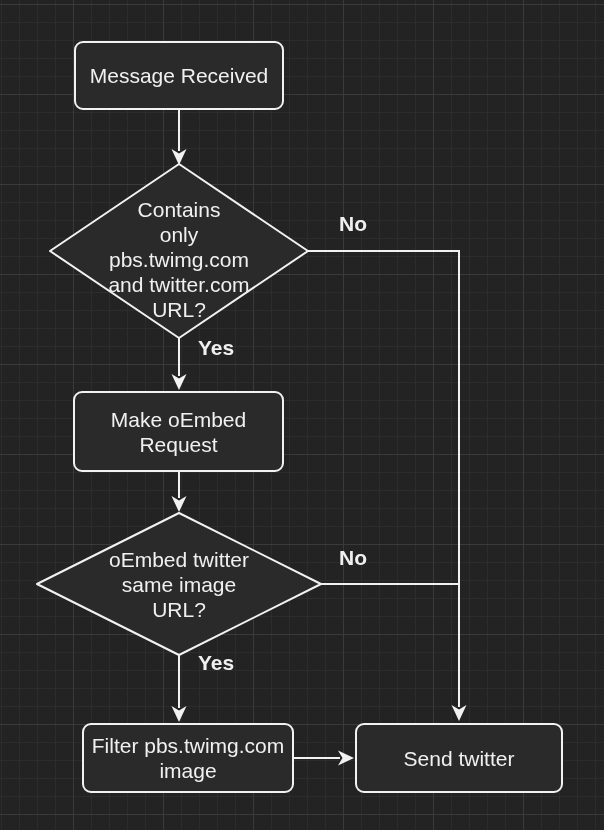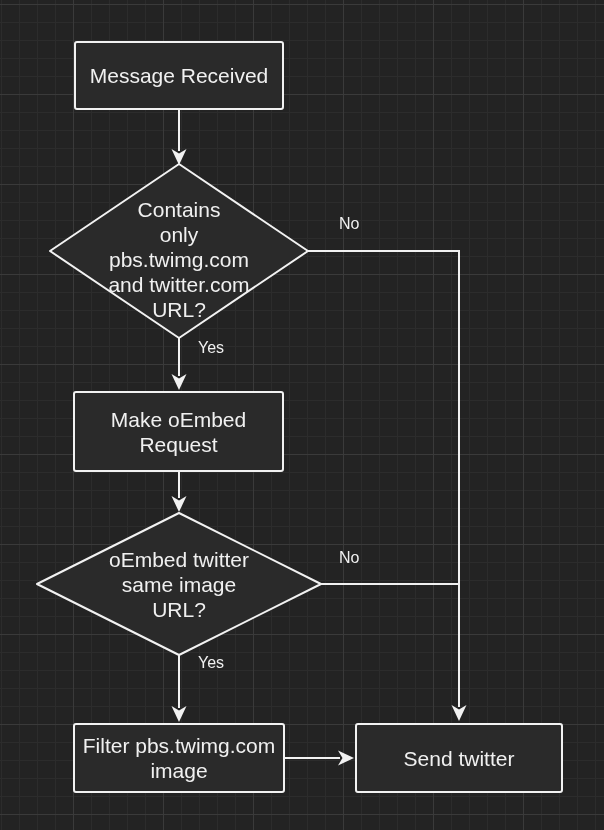--- a/index.html
+++ b/index.html
@@ -30,42 +30,43 @@
     background-position:-17px 4px, -17px 4px, -17px 4px, -17px 4px;
   }
   svg.flow{position:absolute;left:0;top:0;width:604px;height:830px;display:block;}
   .edge path{stroke:var(--stroke);stroke-width:2;fill:none;}
   .edge polygon{fill:var(--stroke);stroke:none;}
   .node-diamond{fill:var(--node-fill);stroke:var(--stroke);stroke-width:2;stroke-linejoin:round;}
   .node{
     position:absolute;
     background:var(--node-fill);
     border:2px solid var(--stroke);
-    border-radius:3px;
+    border-radius:9px;
     display:flex;align-items:center;justify-content:center;
     text-align:center;
   }
   .node-label,.diamond-label{
     white-space:pre-line;
     font-size:21px;
     line-height:25px;
     color:var(--text);
     text-align:center;
   }
   .diamond-overlay{
     position:absolute;
     display:flex;align-items:center;justify-content:center;
     pointer-events:none;
     text-align:center;
   }
   .edge-label{
     position:absolute;
-    font-size:16px;
+    font-size:21px;
     line-height:22px;
     color:var(--text);
+    font-weight:bold;
   }
 </style>
 </head>
 <body>
 
 <div class="canvas">
 
   <svg class="flow" viewBox="0 0 604 830" xmlns="http://www.w3.org/2000/svg">
 
     <polygon class="node-diamond" points="179,164 308,251 179,338 50,251"></polygon>
@@ -108,21 +109,21 @@
 
   <div class="node" style="left:74px;top:41px;width:210px;height:69px;">
     <span class="node-label">Message Received</span>
   </div>
 
   <div class="node" style="left:73px;top:391px;width:211px;height:81px;">
     <span class="node-label">Make oEmbed
 Request</span>
   </div>
 
-  <div class="node" style="left:73px;top:723px;width:212px;height:70px;">
+  <div class="node" style="left:82px;top:723px;width:212px;height:70px;">
     <span class="node-label">Filter pbs.twimg.com
 image</span>
   </div>
 
   <div class="node" style="left:355px;top:723px;width:208px;height:70px;">
     <span class="node-label">Send twitter</span>
   </div>
 
   <div class="diamond-overlay" style="left:50px;top:172px;width:258px;height:174px;">
     <span class="diamond-label">Contains

